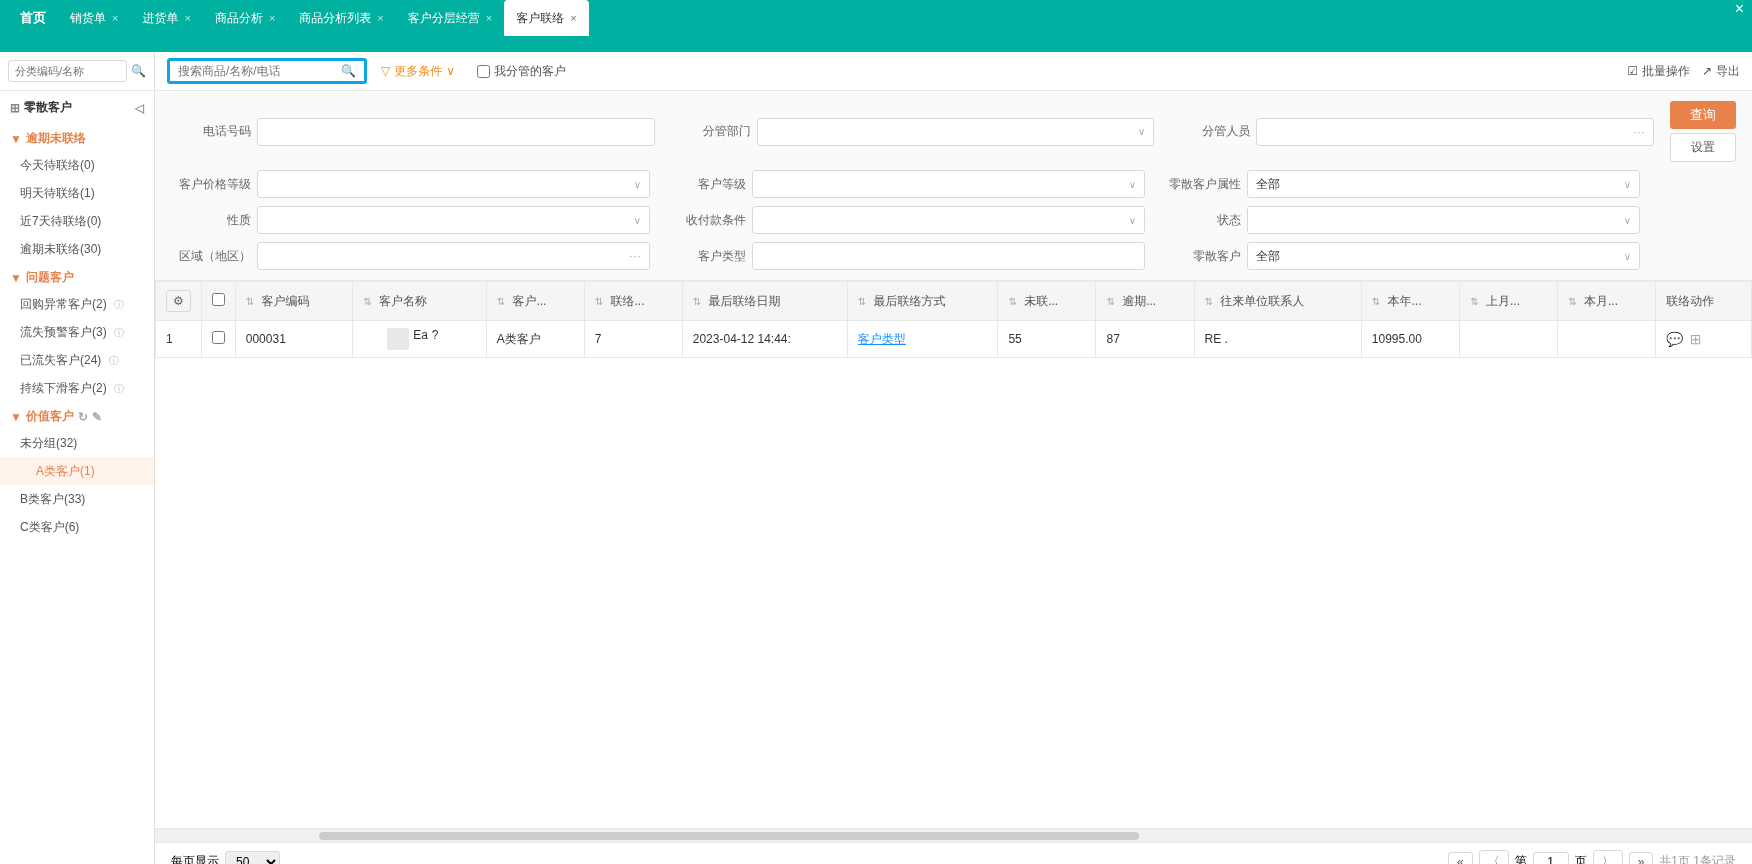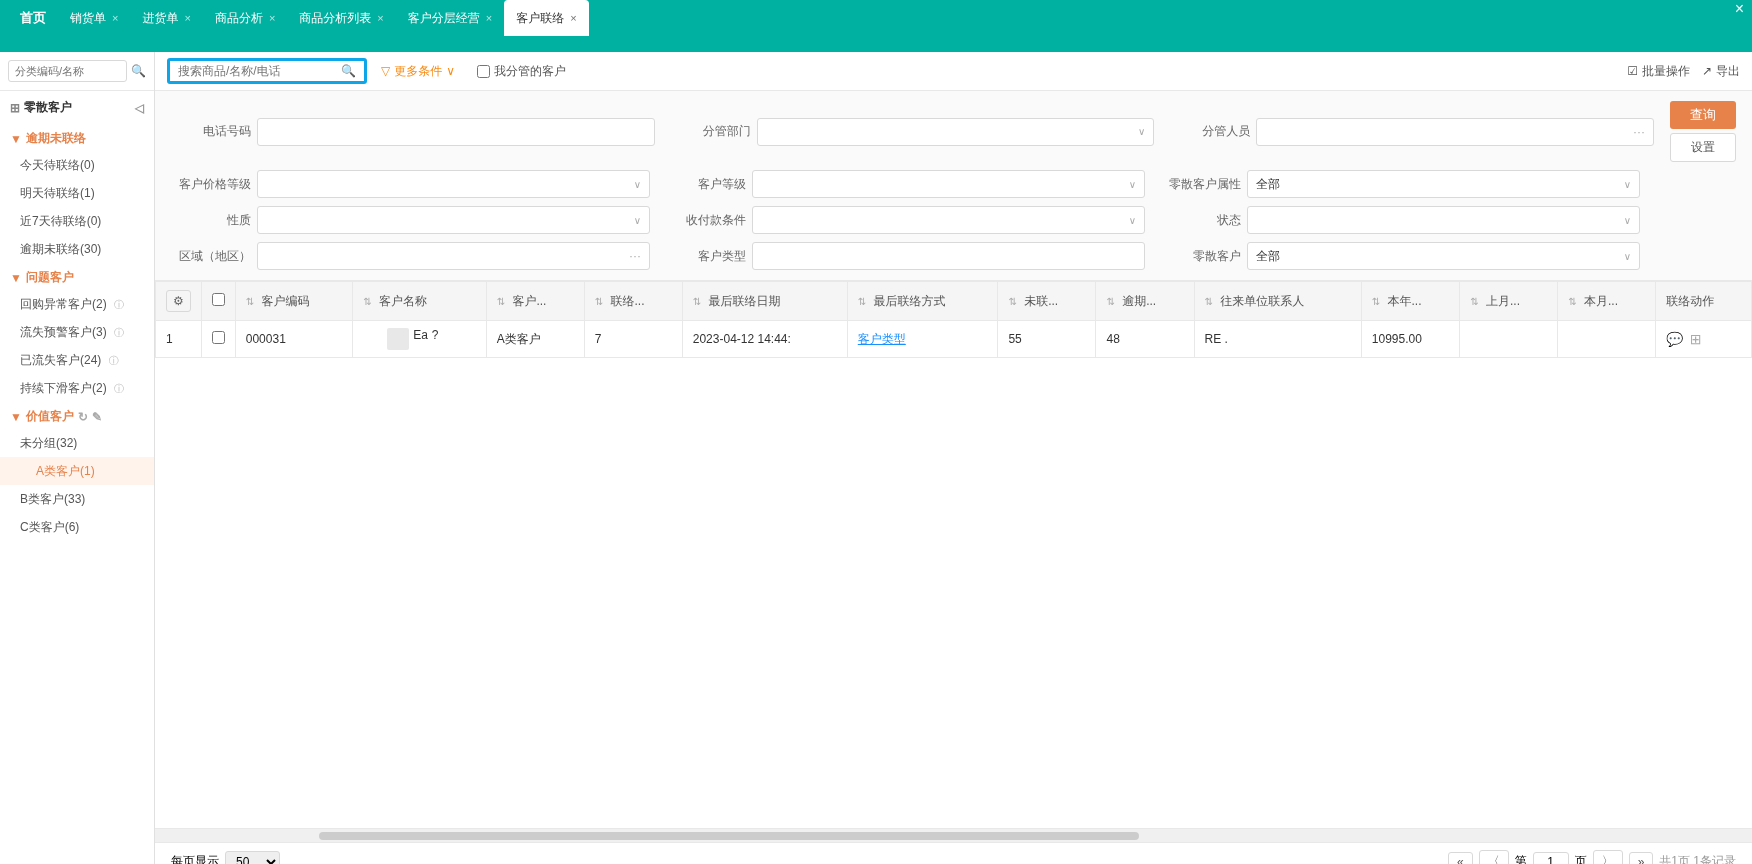--- a/index.html
+++ b/index.html
@@ -492,21 +492,21 @@
                 <span>?</span>
               </div>
             </td>
             <td>A类客户</td>
             <td>7</td>
             <td>2023-04-12 14:44:</td>
             <td>
               <a>客户类型</a>
             </td>
             <td>55</td>
-            <td>48</td>
+            <td>87</td>
             <td>
               <span>RE .</span>
             </td>
             <td>10995.00</td>
             <td></td>
             <td></td>
             <td>
               <div class="action-icons">
                 <span class="action-icon">💬</span>
                 <span class="action-icon">⊞</span>

